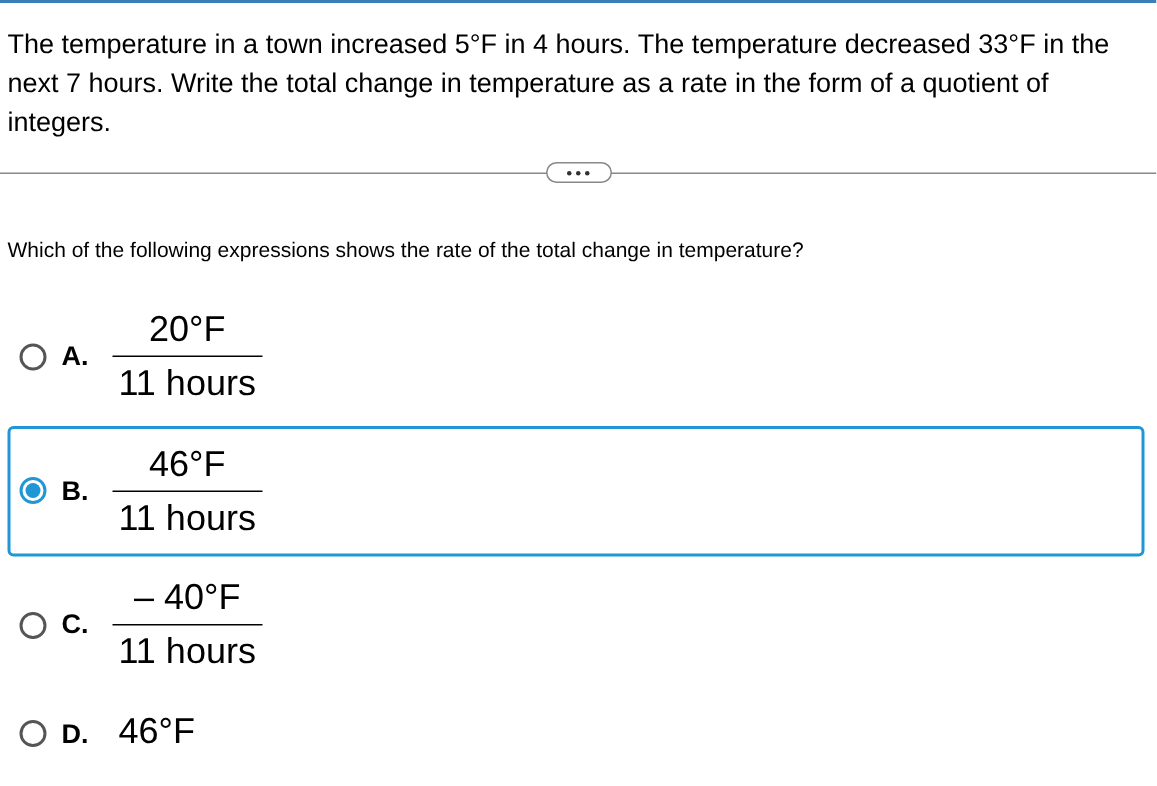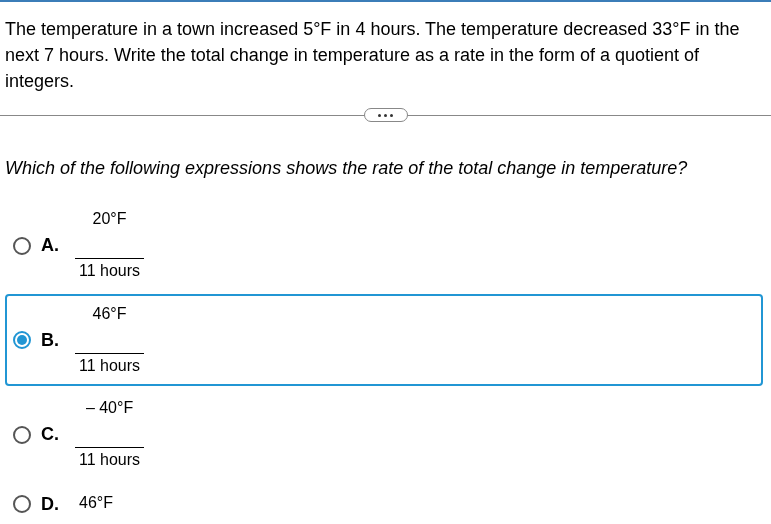--- a/index.html
+++ b/index.html
@@ -55,22 +55,21 @@
       gap: 3px;
     }
     .dot {
       width: 3px;
       height: 3px;
       background: #333;
       border-radius: 50%;
     }
     .question-text {
       padding: 36px 8px 20px 5px;
-      font-size: 18px;
-      font-style: italic;
+      font-size: 14px;
     }
     .options {
       padding: 0 8px 0 5px;
     }
     .option-row {
       display: flex;
       align-items: center;
       padding: 8px 6px;
       margin-bottom: 2px;
       border: 2px solid transparent;
@@ -105,31 +104,29 @@
       font-weight: bold;
       font-size: 18px;
       margin-right: 14px;
       flex-shrink: 0;
       width: 20px;
     }
     .fraction {
       display: inline-flex;
       flex-direction: column;
       align-items: center;
-      font-size: 16px;
+      font-size: 24px;
       line-height: 1.3;
-      gap: 10px;
     }
     .fraction .num {
       padding: 0 4px 2px 4px;
     }
     .fraction .den {
       border-top: 1.5px solid #000;
       padding: 2px 4px 0 4px;
-      margin-top: 16px;
     }
   </style>
 </head>
 <body>
 
 <div class="top-border"></div>
 
 <div class="problem-text">The temperature in a town increased 5°F in 4 hours. The temperature decreased 33°F in the next 7 hours. Write the total change in temperature as a rate in the form of a quotient of integers.</div>
 
 <div class="divider-row">

